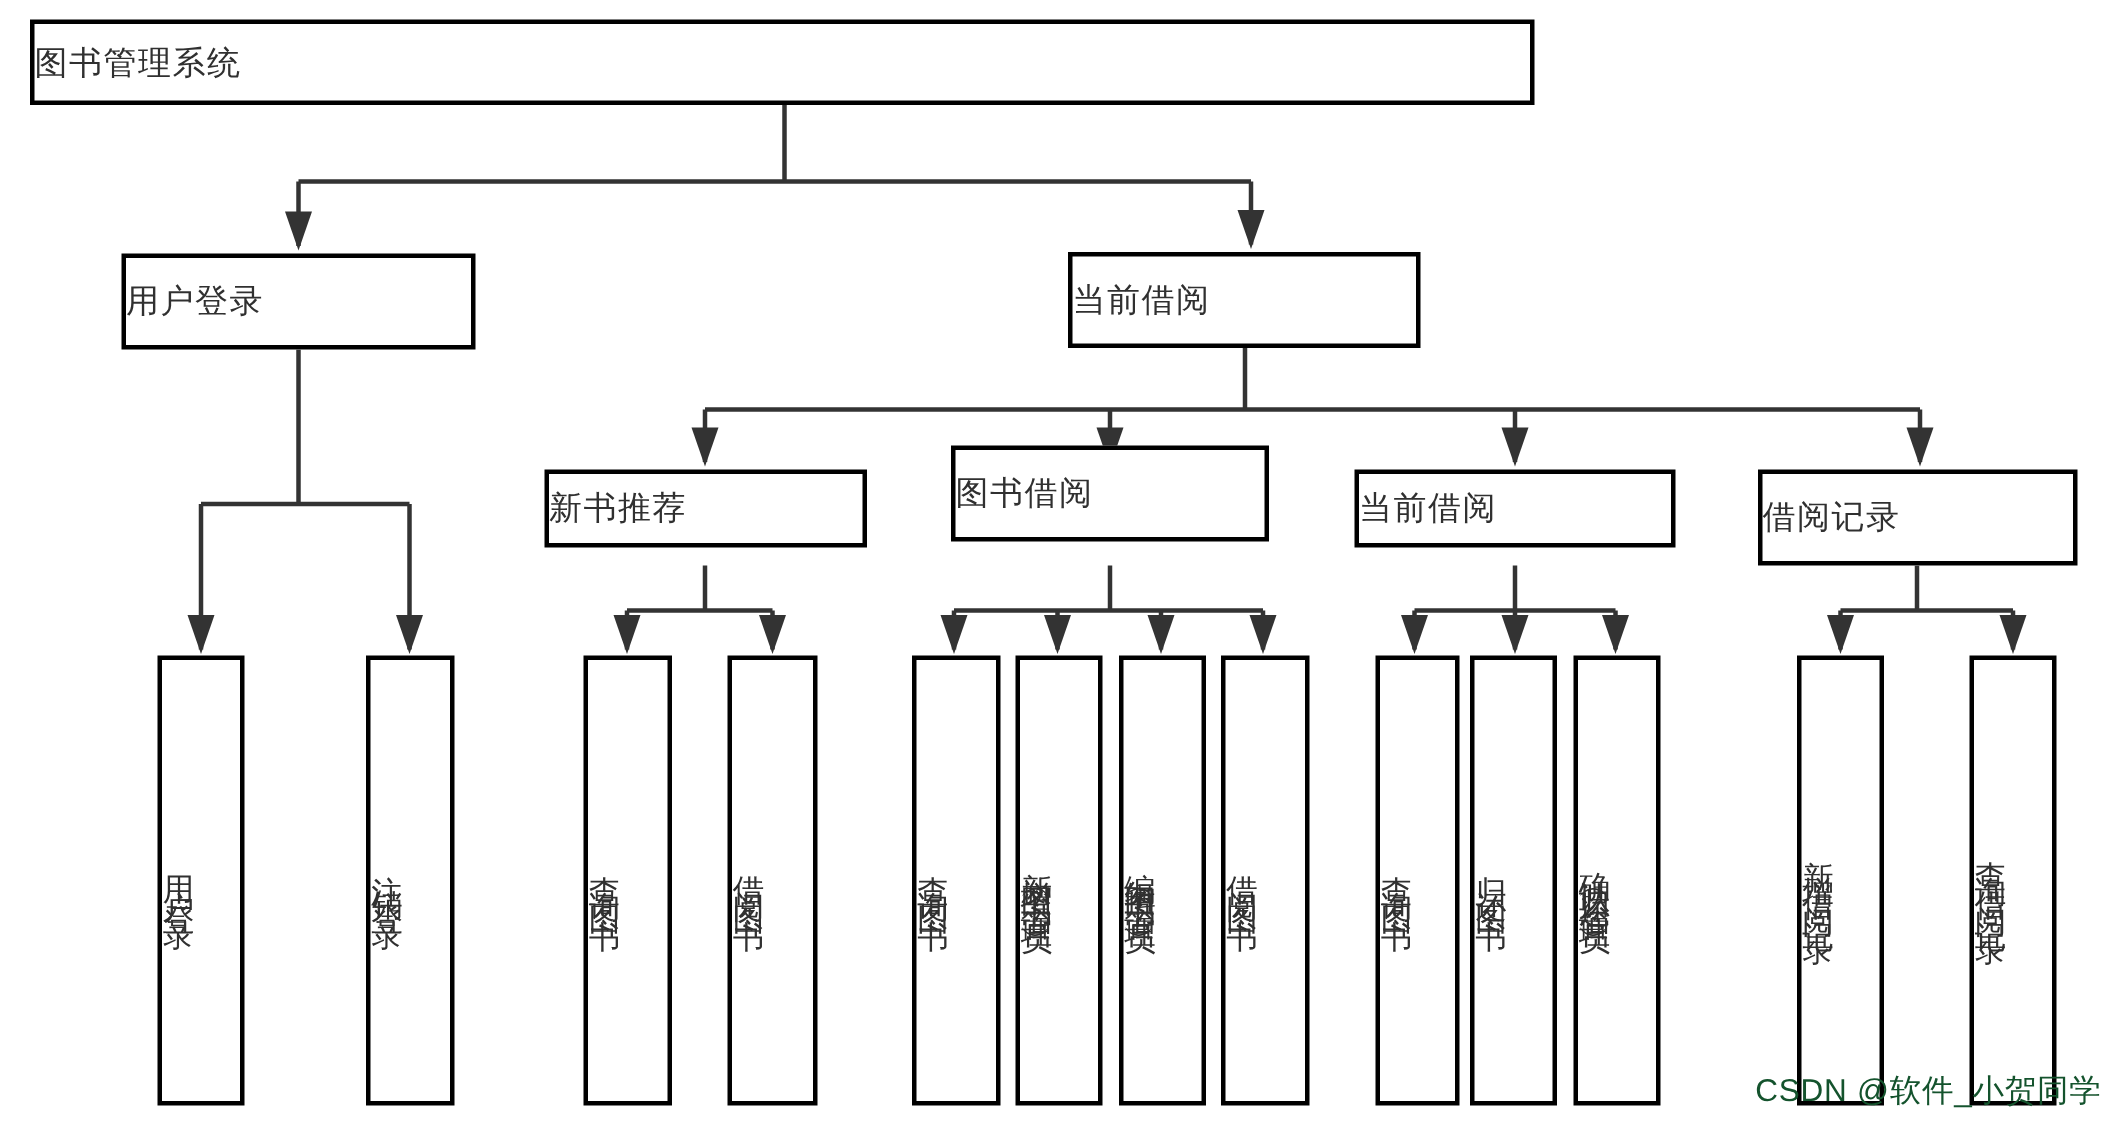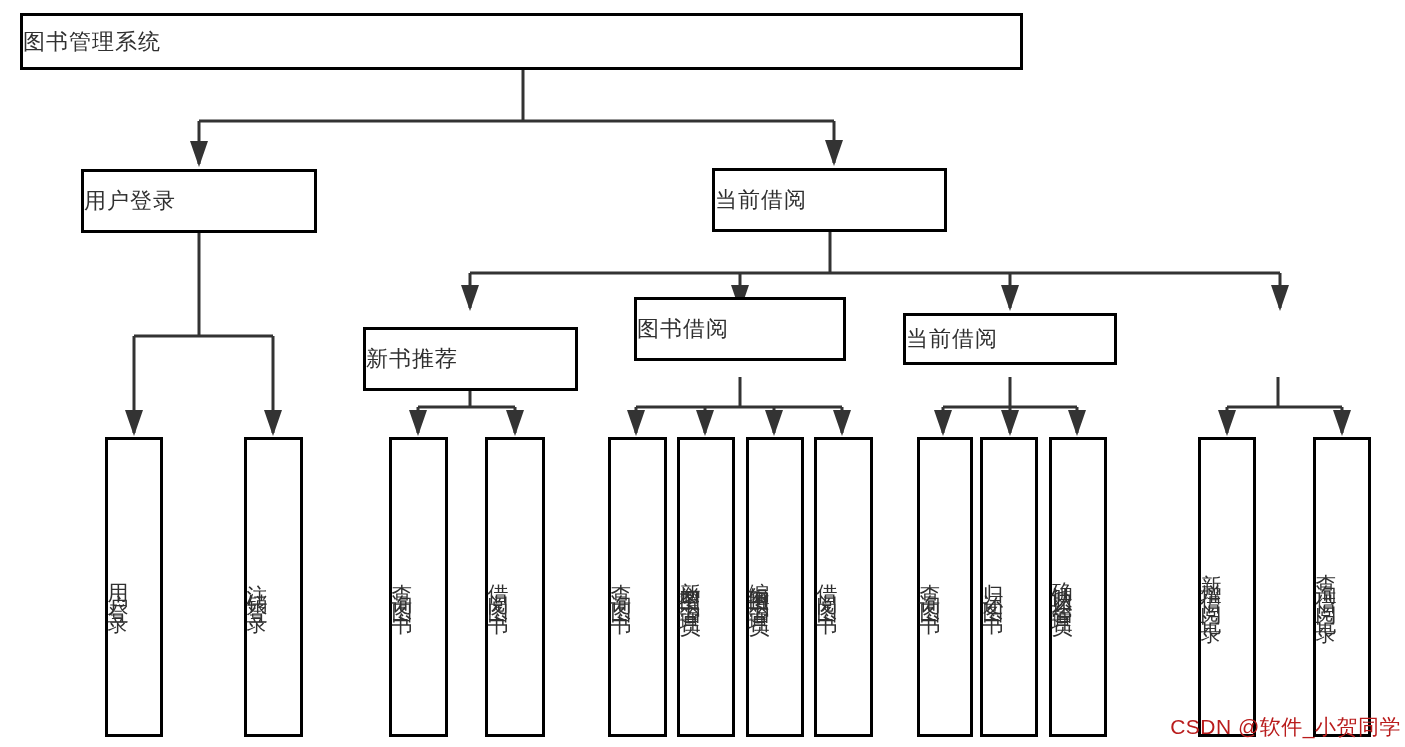--- a/index.html
+++ b/index.html
@@ -39,21 +39,21 @@
     white-space: nowrap;
   }
   .v-tight {
     letter-spacing: 5px;
   }
   .watermark {
     position: absolute;
     right: 4px;
     bottom: 6px;
     font-size: 21px;
-    color: #b91c1c;
+    color: #14532d;
     letter-spacing: 0.5px;
     white-space: nowrap;
     z-index: 5;
   }
 </style>
 </head>
 <body>
 
 <div class="canvas">
 
@@ -127,28 +127,31 @@
     <span class="h-lbl">图书管理系统</span>
   </div>
 
   <div class="box" style="left:81px; top:169px; width:236px; height:64px;">
     <span class="h-lbl">用户登录</span>
   </div>
   <div class="box" style="left:712px; top:168px; width:235px; height:64px;">
     <span class="h-lbl">当前借阅</span>
   </div>
 
-  <div class="box" style="left:363px; top:327px; width:215px; height:64px;">
+  <div class="box" style="left:363px; top:313px; width:215px; height:52px;">
     <span class="h-lbl">新书推荐</span>
   </div>
   <div class="box" style="left:634px; top:297px; width:212px; height:64px;">
     <span class="h-lbl">图书借阅</span>
   </div>
   <div class="box" style="left:903px; top:313px; width:214px; height:52px;">
     <span class="h-lbl">当前借阅</span>
+  </div>
+  <div class="box" style="left:1172px; top:313px; width:213px; height:64px;">
+    <span class="h-lbl">借阅记录</span>
   </div>
 
   <div class="box" style="left:105px; top:437px; width:58px; height:300px;">
     <span class="v-lbl">用户登录</span>
   </div>
   <div class="box" style="left:244px; top:437px; width:59px; height:300px;">
     <span class="v-lbl">注销登录</span>
   </div>
 
   <div class="box" style="left:389px; top:437px; width:59px; height:300px;">

